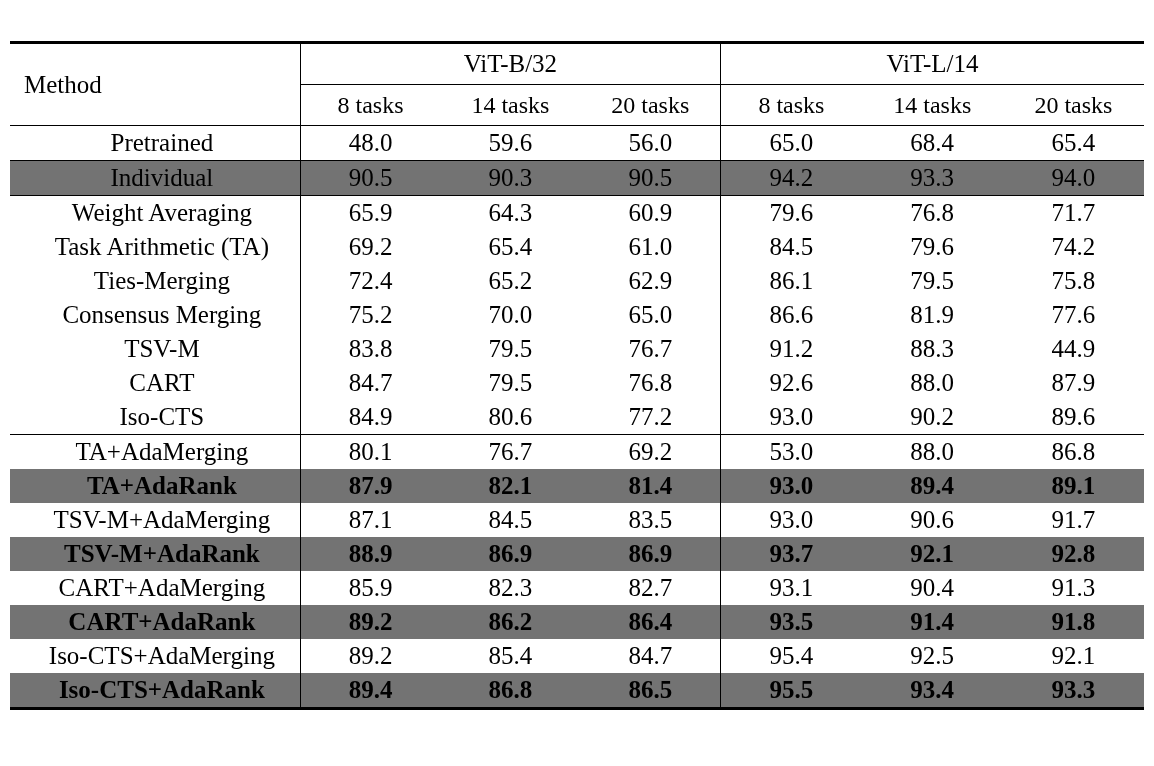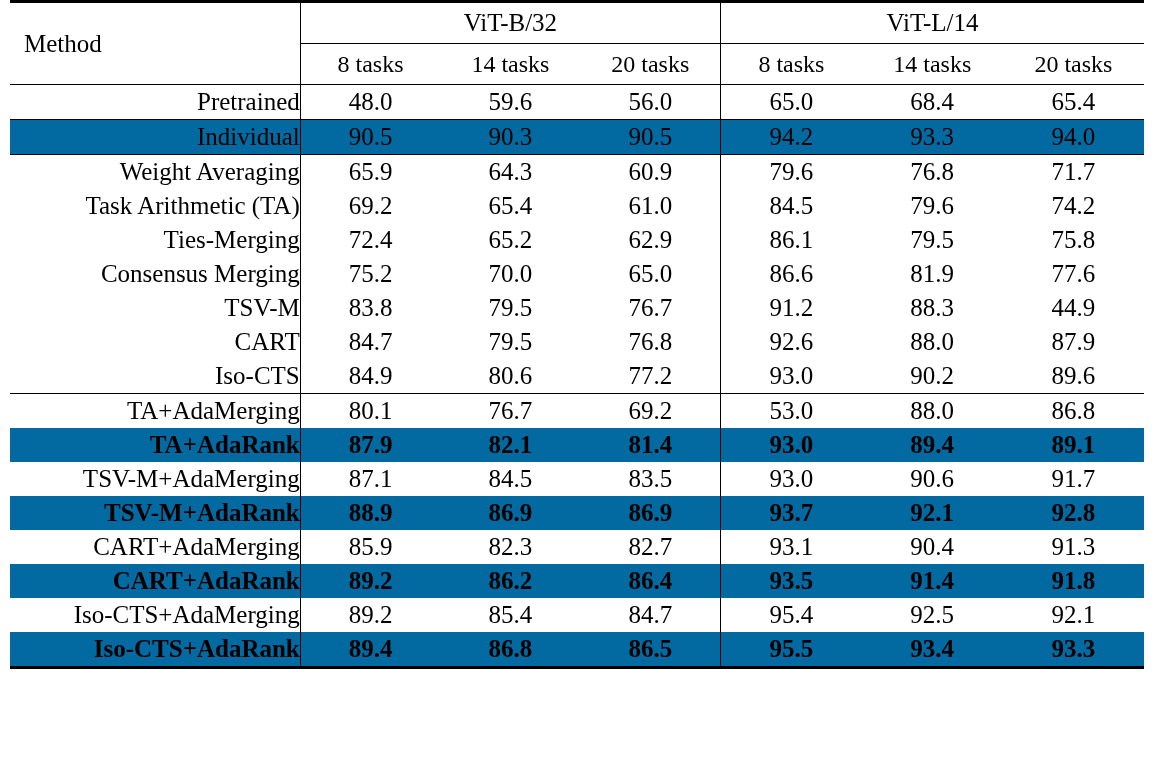--- a/index.html
+++ b/index.html
@@ -17,20 +17,21 @@
   .table-wrap {
     width: 1154px;
     box-sizing: border-box;
     padding: 0 10px;
   }
   table.results {
     border-collapse: collapse;
     width: 1134px;
     table-layout: fixed;
     font-size: 25px;
+    margin-top: 41px;
   }
   table.results td, table.results th {
     padding: 0;
     vertical-align: middle;
     font-weight: normal;
   }
   
   col.c-method { width: 290px; }
   col.c-val    { width: 140px; }
   col.c-val2   { width: 141px; }
@@ -59,29 +60,29 @@
     padding-left: 14px !important;
   }
   .grouprule {
     border-bottom: 1.2px solid #000;
   }
 
   
   .vsep { border-left: 1.5px solid #000; }
 
   td.method {
-    text-align: right;
+    text-align: center;
     padding-left: 14px !important;
     white-space: nowrap;
   }
   td.num {
     text-align: center;
   }
   tr.datarow td { height: 34px; }
-  tr.shaded td { background: #0369a1; }
+  tr.shaded td { background: #737373; }
   tr.bold td { font-weight: bold; }
   .b { font-weight: bold; font-family: Liberation Serif, serif; }
 </style>
 </head>
 <body>
 
 <div class="table-wrap">
   <table class="results">
     <colgroup>
       <col class="c-method">

